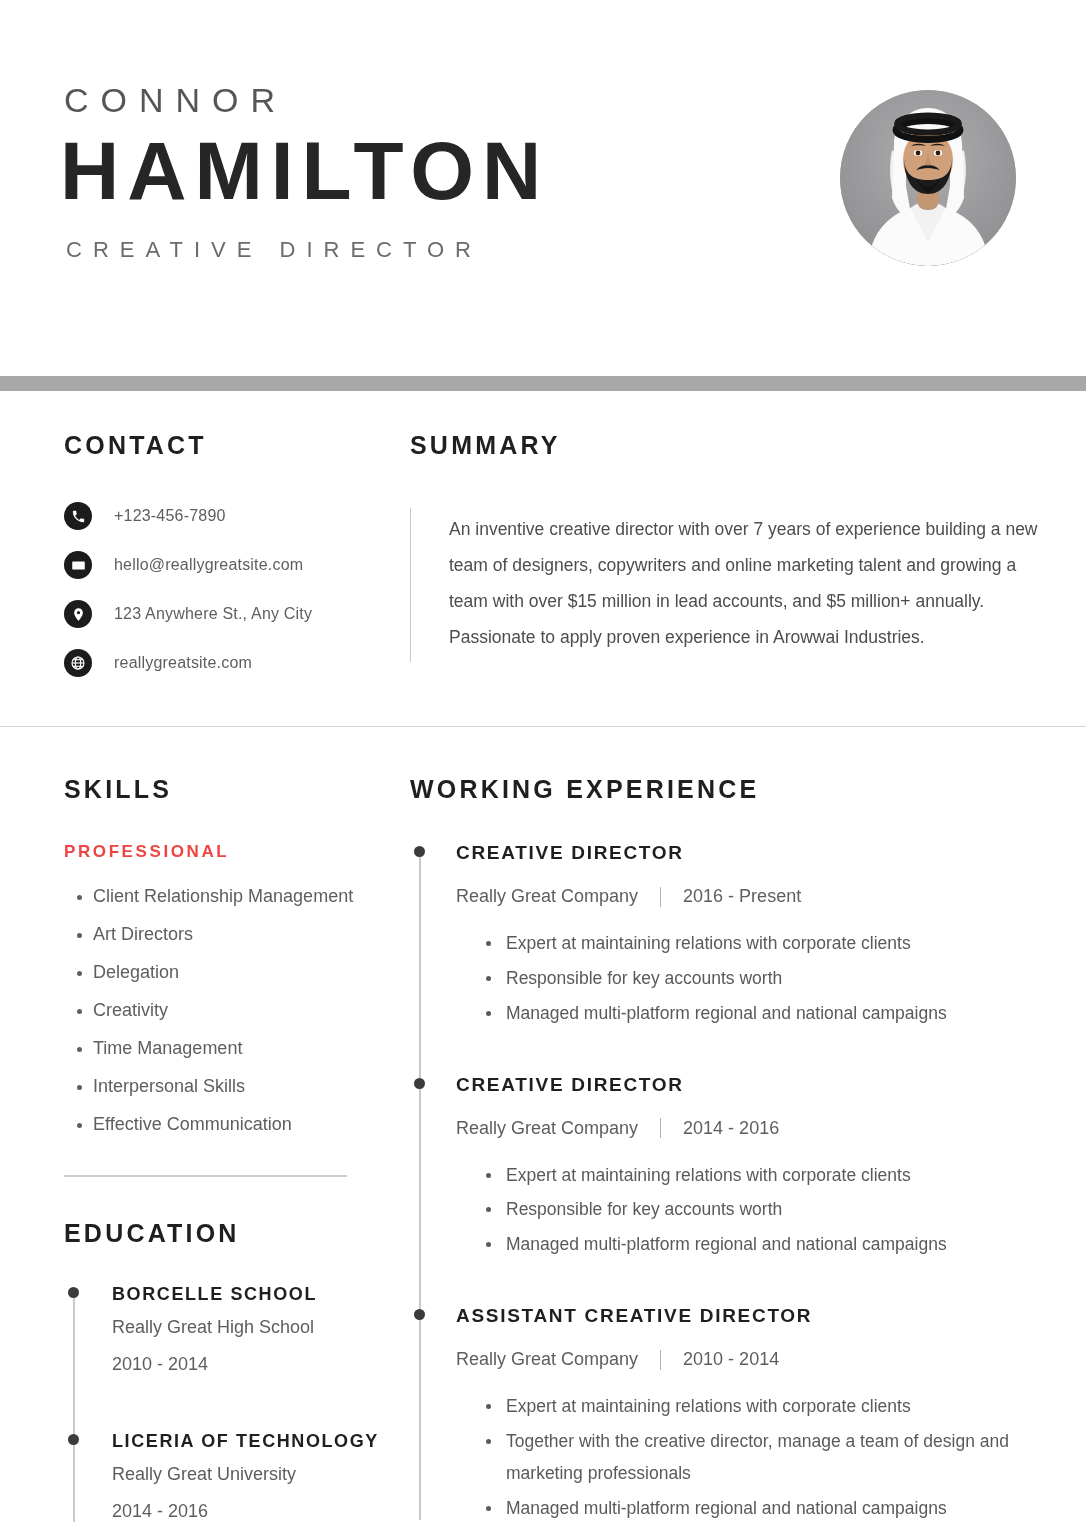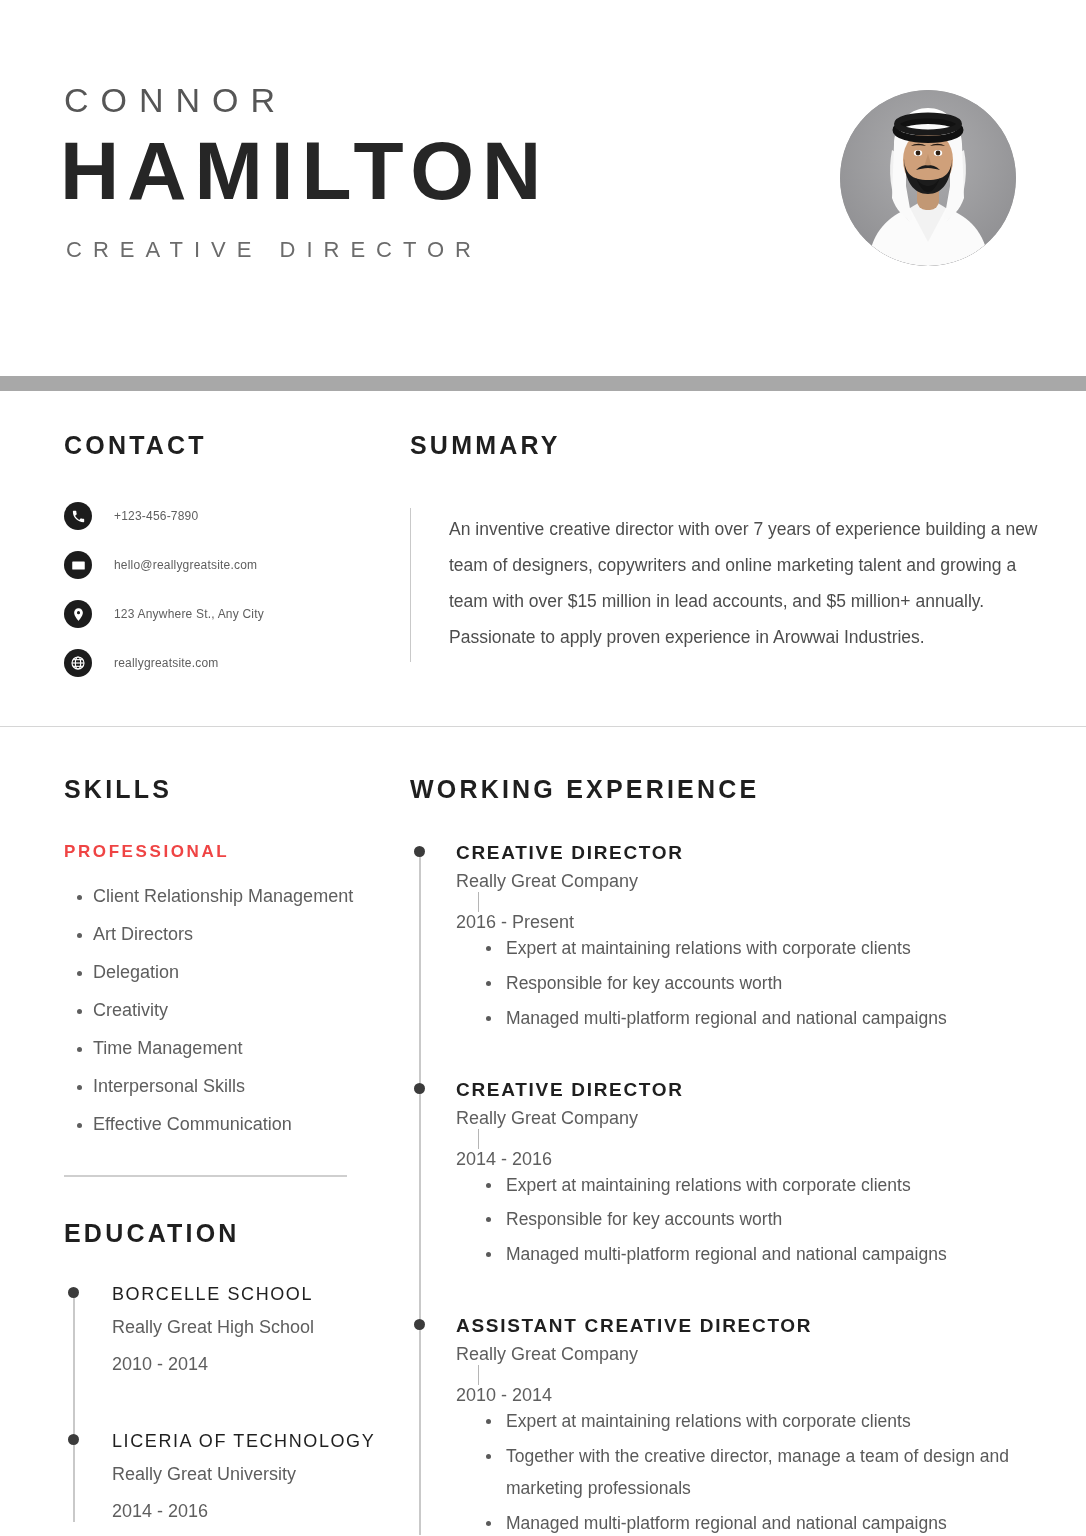--- a/index.html
+++ b/index.html
@@ -119,21 +119,21 @@
     background: #1c1c1c;
     display: flex;
     align-items: center;
     justify-content: center;
     flex-shrink: 0;
   }
   .contact-icon svg { display: block; }
 
   .contact-text {
     margin-left: 22px;
-    font-size: 12px;
+    font-size: 16px;
     color: #5e5e5e;
     letter-spacing: 0.2px;
   }
 
   .summary-body {
     margin-top: 48px;
     border-left: 1.5px solid #c9c9c9;
     padding-left: 38px;
     padding-top: 4px;
     padding-bottom: 6px;
@@ -241,21 +241,21 @@
     border-radius: 50%;
     background: #3b3b3b;
     z-index: 2;
   }
 
   .edu-entry { margin-bottom: 56px; }
   .edu-entry:last-child { margin-bottom: 0; }
 
   .edu-school {
     font-size: 18px;
-    font-weight: normal;
+    font-weight: bold;
     letter-spacing: 1.6px;
     color: #1f1f1f;
   }
   .edu-sub {
     font-size: 18px;
     color: #5e5e5e;
     margin-top: 12px;
   }
   .edu-years {
     font-size: 18px;
@@ -298,40 +298,40 @@
 
   .exp-role {
     font-size: 19px;
     font-weight: bold;
     letter-spacing: 1.7px;
     color: #1f1f1f;
   }
 
   .exp-meta {
     display: flex;
-    align-items: flex-start;
-    margin-top: 7px;
-    flex-direction: column;
+    align-items: center;
+    margin-top: 22px;
   }
   .exp-company {
     font-size: 18px;
     color: #5e5e5e;
   }
   .exp-sep {
     width: 1px;
     height: 20px;
     background: #b5b5b5;
     margin: 0 22px;
   }
   .exp-dates {
     font-size: 18px;
     color: #5e5e5e;
   }
 
   .exp-bullets {
+    margin-top: 21px;
     list-style: none;
     padding-left: 26px;
   }
   .exp-bullet {
     font-size: 17.5px;
     color: #5a5a5a;
     line-height: 1.82;
     position: relative;
     padding-left: 24px;
     margin-bottom: 3px;

